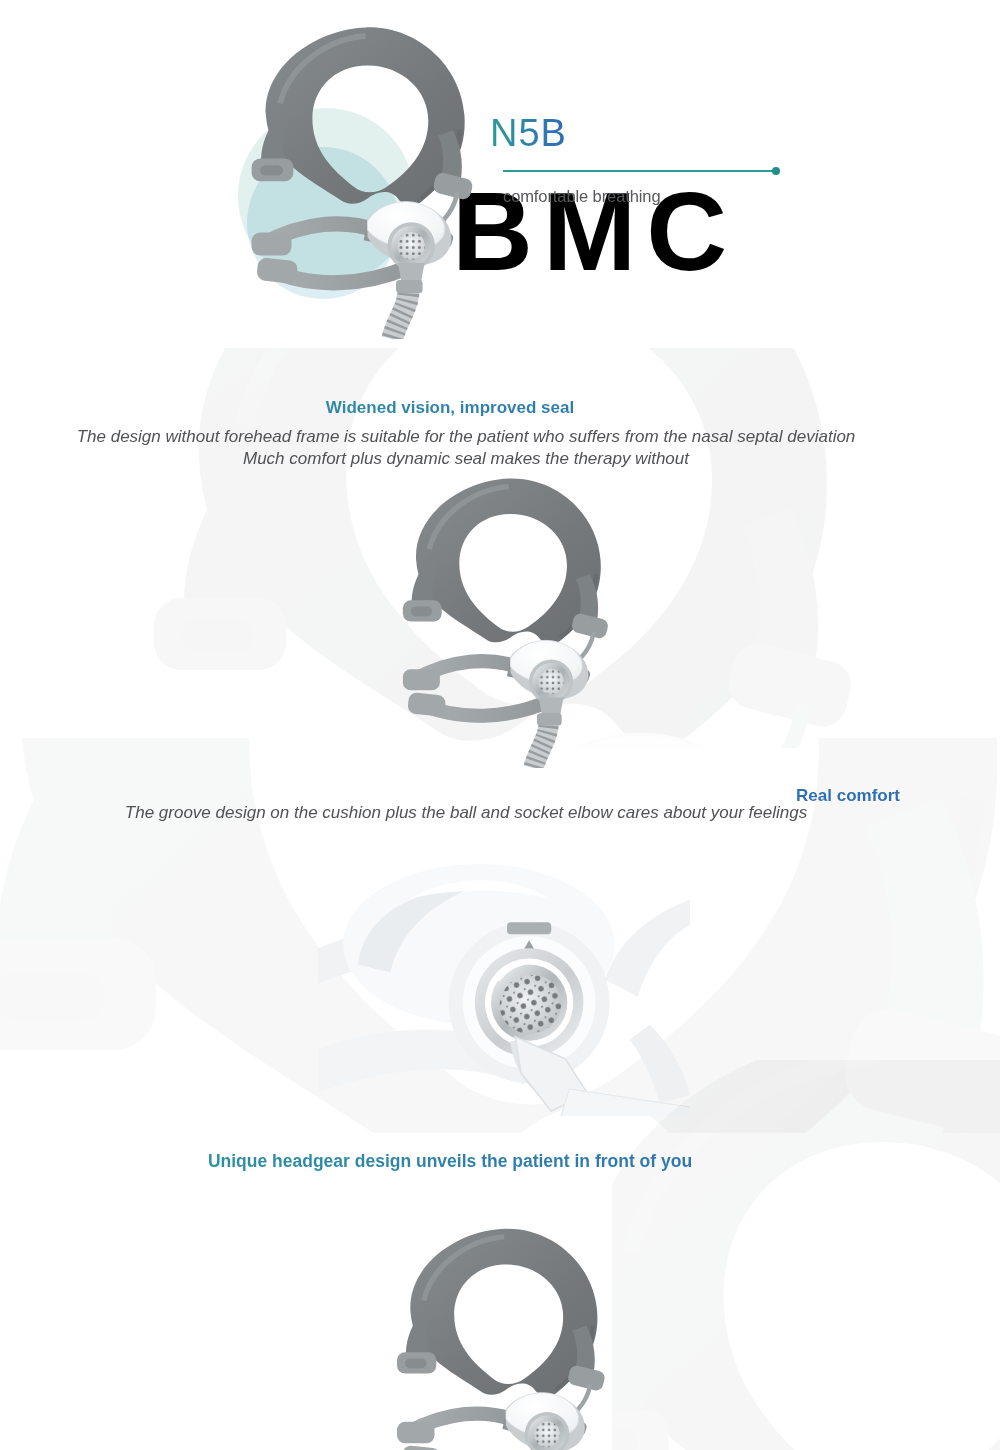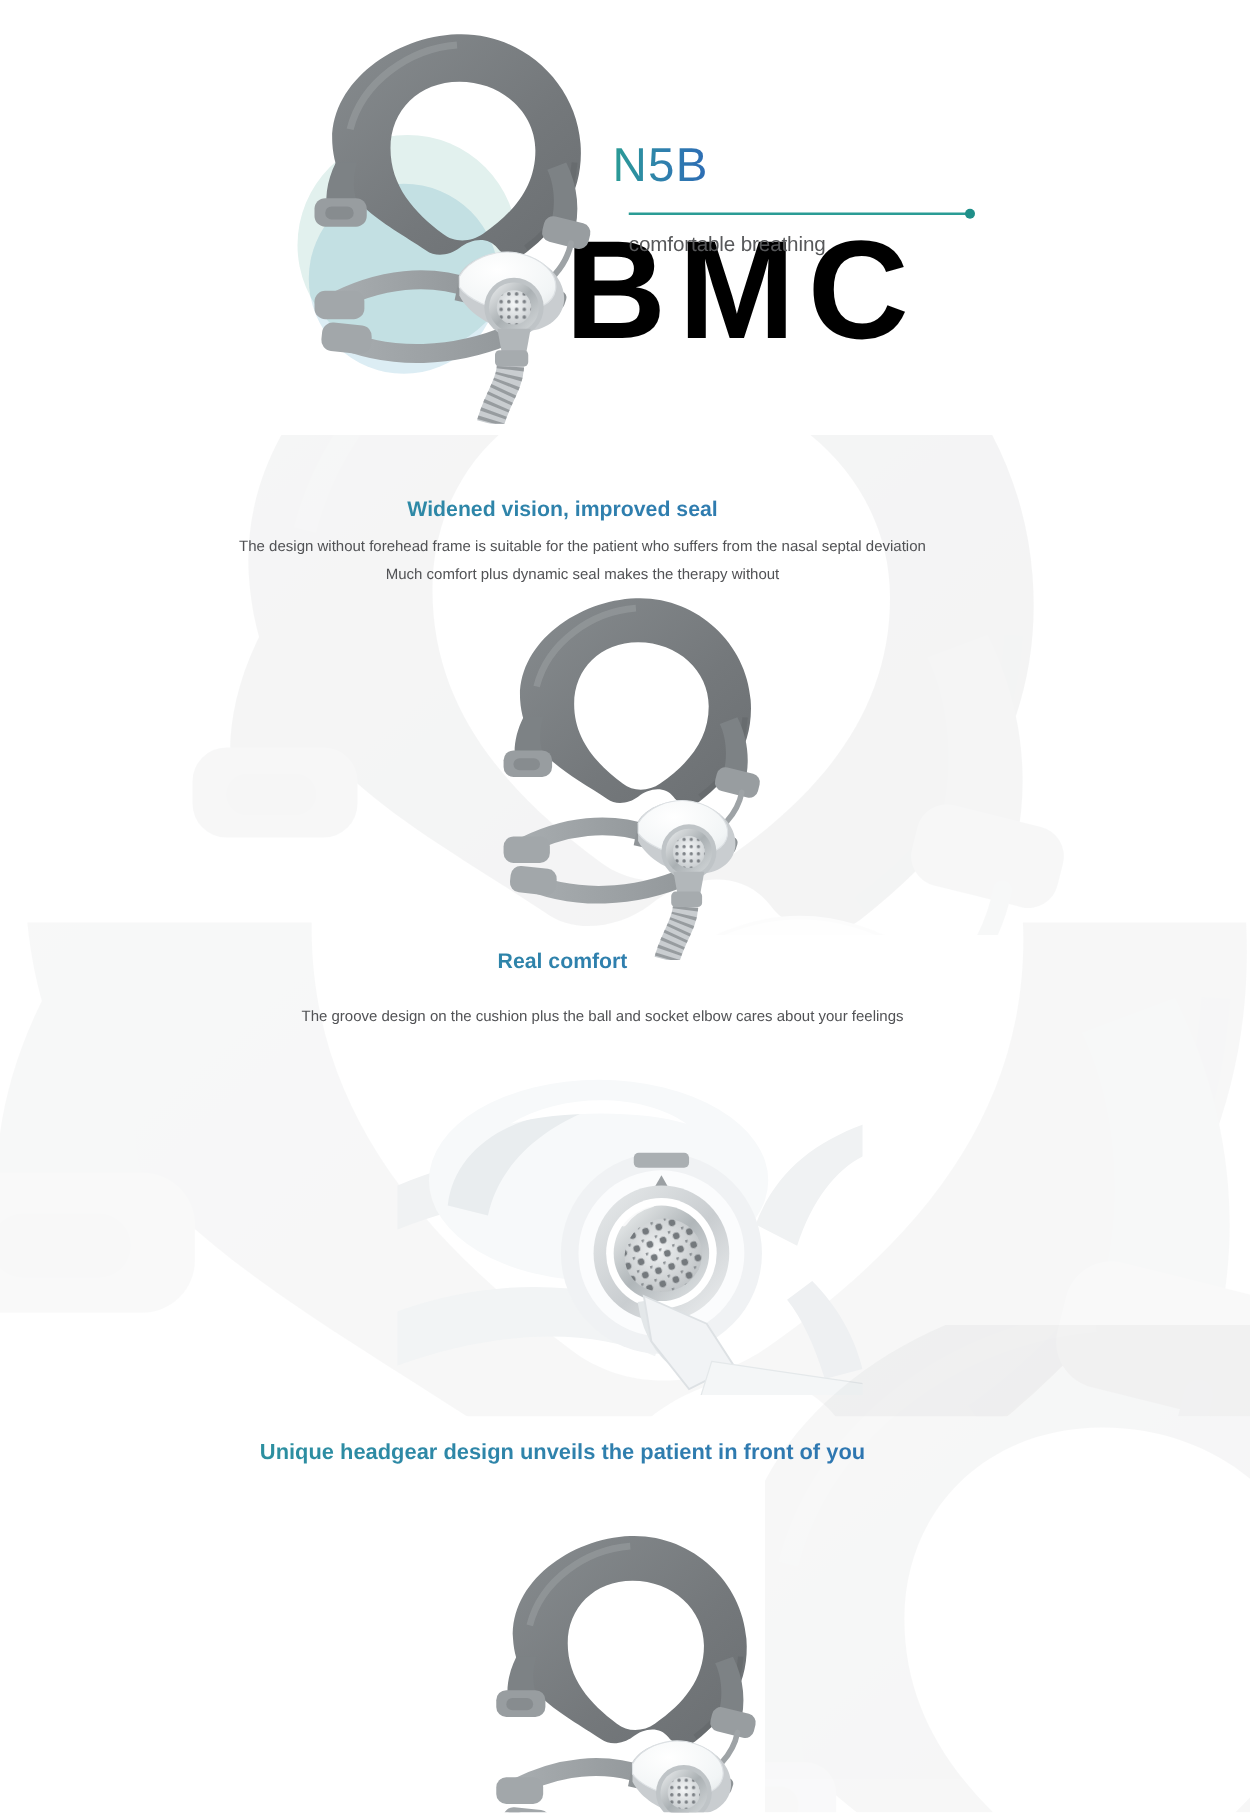--- a/index.html
+++ b/index.html
@@ -16,26 +16,26 @@
   .watermark{left:452px;top:176px;font-size:112px;line-height:1;font-weight:700;
              letter-spacing:10px;color:#000000;user-select:none;}
   .hero-img{left:225px;top:16px;width:285px;height:323px;}
   .hero-title{left:490px;top:112px;font-size:38px;letter-spacing:1px;margin:0;font-weight:500;}
   .hero-rule{left:503px;top:170px;width:274px;height:2px;background:#2a9c95;}
   .hero-rule .dot{position:absolute;right:-3px;top:-3px;width:8px;height:8px;border-radius:50%;background:#1f8f89;}
   .hero-desc{left:503px;top:182px;font-size:16.5px;line-height:29px;color:#57585a;letter-spacing:-0.1px;}
   .hero-desc div{white-space:nowrap;}
   
   .sec-head{left:0;width:900px;text-align:center;font-size:17px;margin:0;}
-  .sec-body{left:0;width:932px;text-align:center;font-size:12px;color:#515255;line-height:22px;white-space:nowrap;}
+  .sec-body{left:0;width:932px;text-align:center;font-size:17px;color:#515255;line-height:22px;white-space:nowrap;font-style:italic;}
   .head-2{top:398px;}
   .body-2a{top:426px;}
   .body-2b{top:448px;}
-  .head-3{top:759px;}
-  .body-3a{top:802px;padding-left:16px;}
+  .head-3{top:786px;text-align:right;}
+  .body-3a{top:802px;}
   .head-4{top:1151px;font-size:17.5px;}
   
   .img-2{left:378px;top:468px;width:265px;height:300px;}
   .img-3{left:318px;top:843px;width:372px;height:273px;}
   .img-4{left:372px;top:1218px;width:268px;height:304px;}
   
   .ghost{overflow:hidden;pointer-events:none;}
   .ghost svg{display:block;}
   .ghost-2{left:90px;top:348px;width:820px;height:400px;opacity:.07;}
   .ghost-2 svg{width:900px;height:1020px;margin:-200px 0 0 -20px;}

